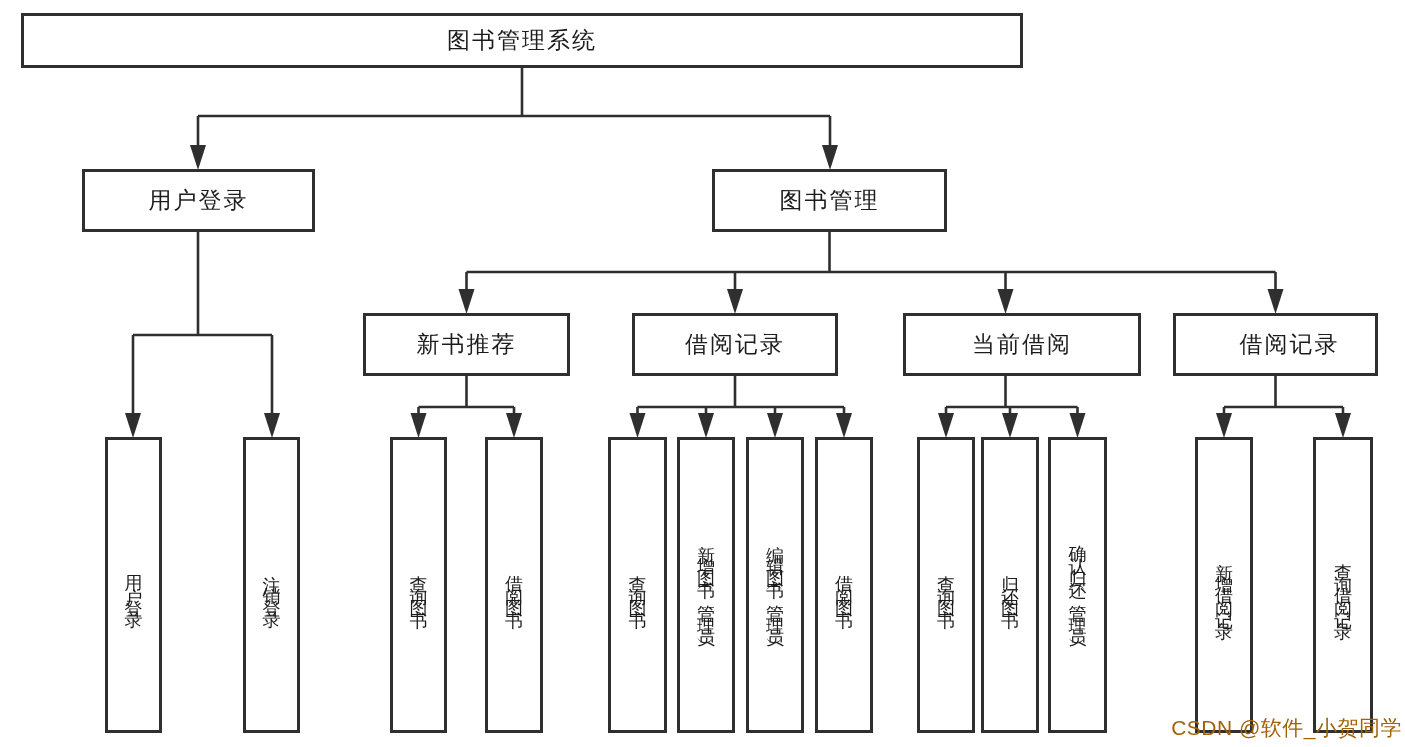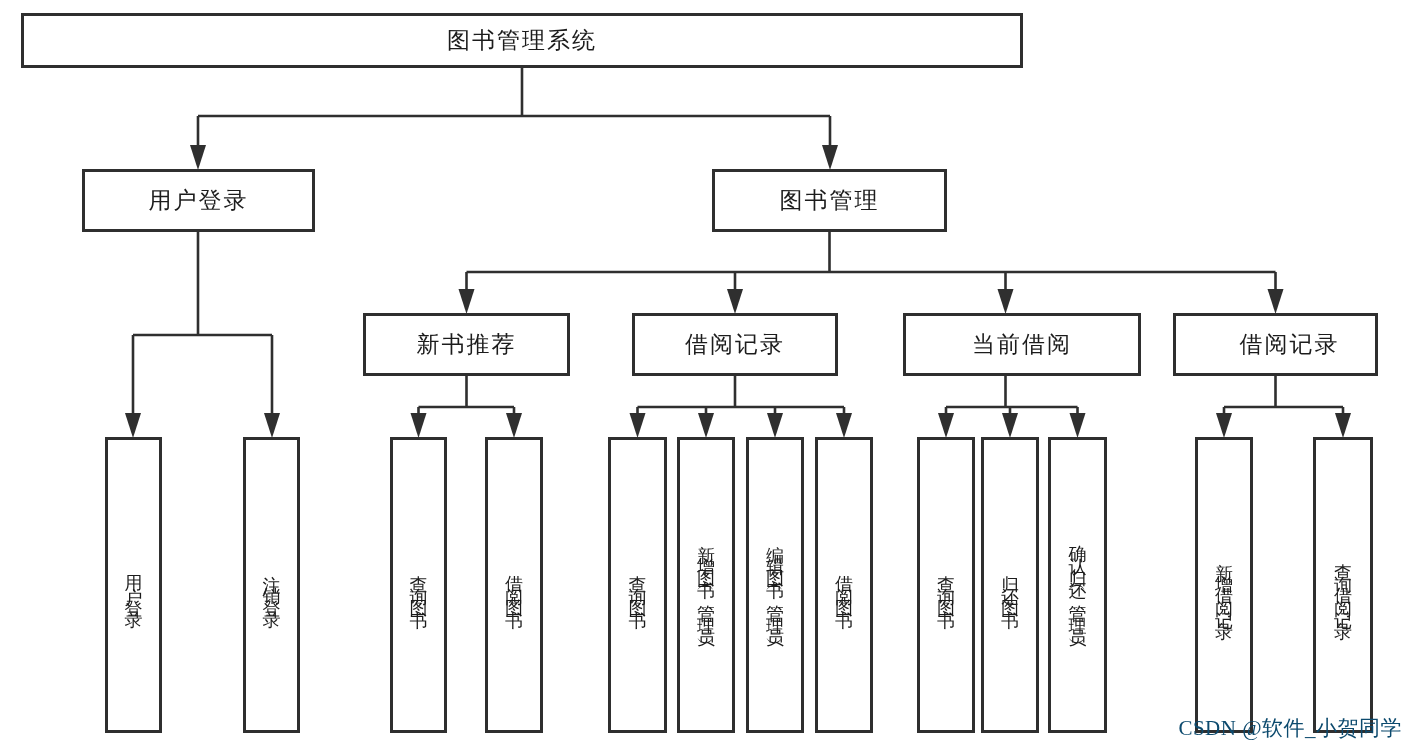--- a/index.html
+++ b/index.html
@@ -46,24 +46,23 @@
   }
   #connectors polygon{
     fill:#2f2f2f;
     stroke:none;
   }
   .watermark{
     position:absolute;
     right:3px;
     top:714px;
     font-size:21px;
-    color:#0c4a6e;
+    color:#a16207;
     letter-spacing:0.5px;
     white-space:nowrap;
-    font-family:Liberation Serif, serif;
   }
 </style>
 </head>
 <body>
 
 <div id="stage">
 
   <svg id="connectors" viewBox="0 0 1405 747" xmlns="http://www.w3.org/2000/svg">
 
     <g>

